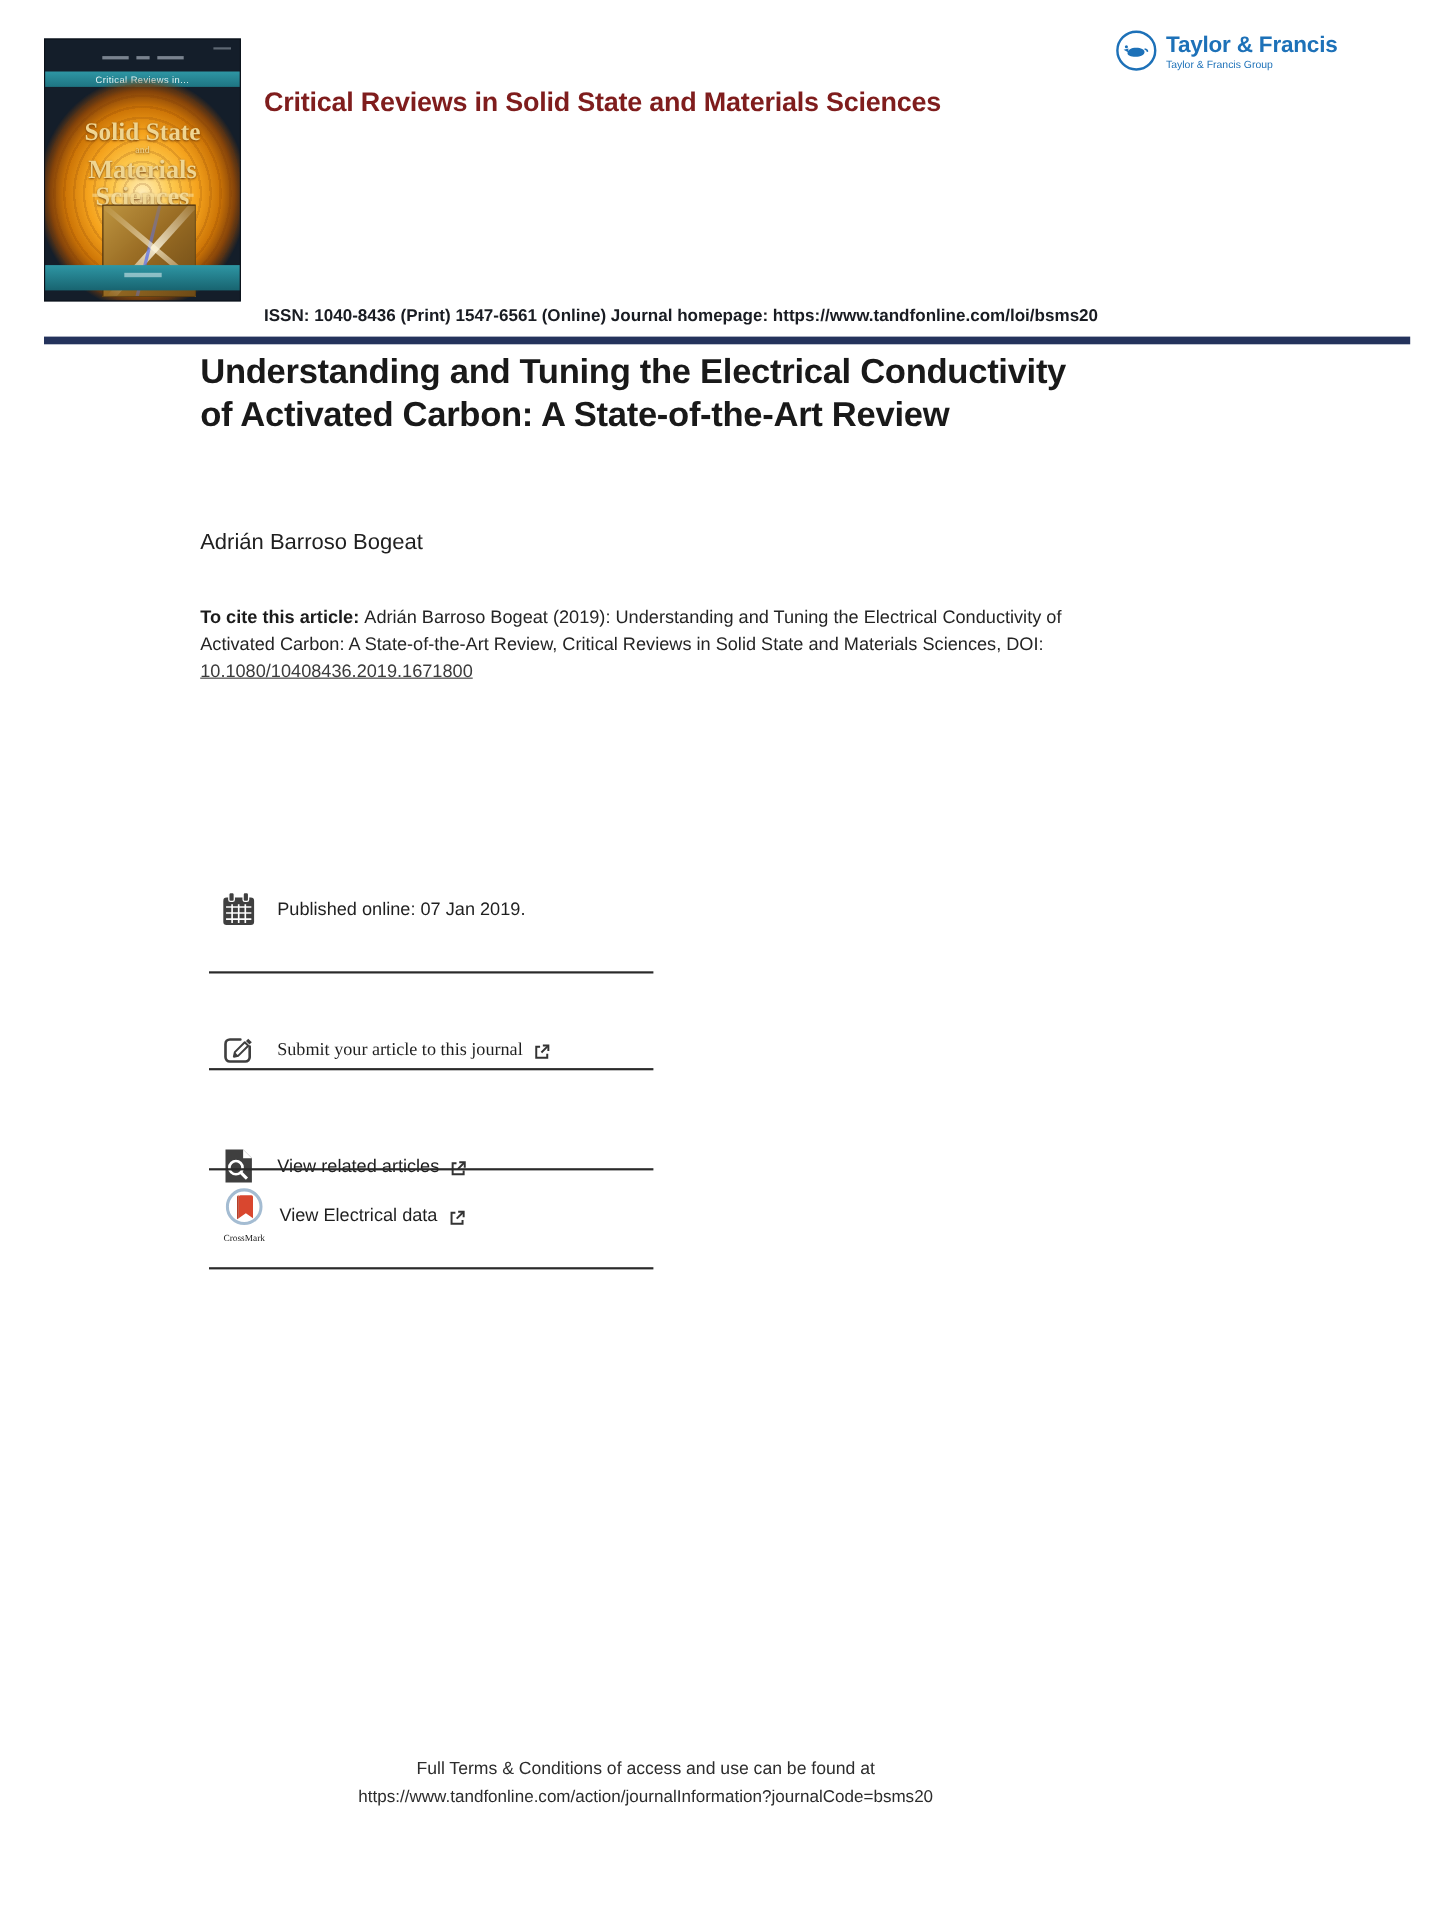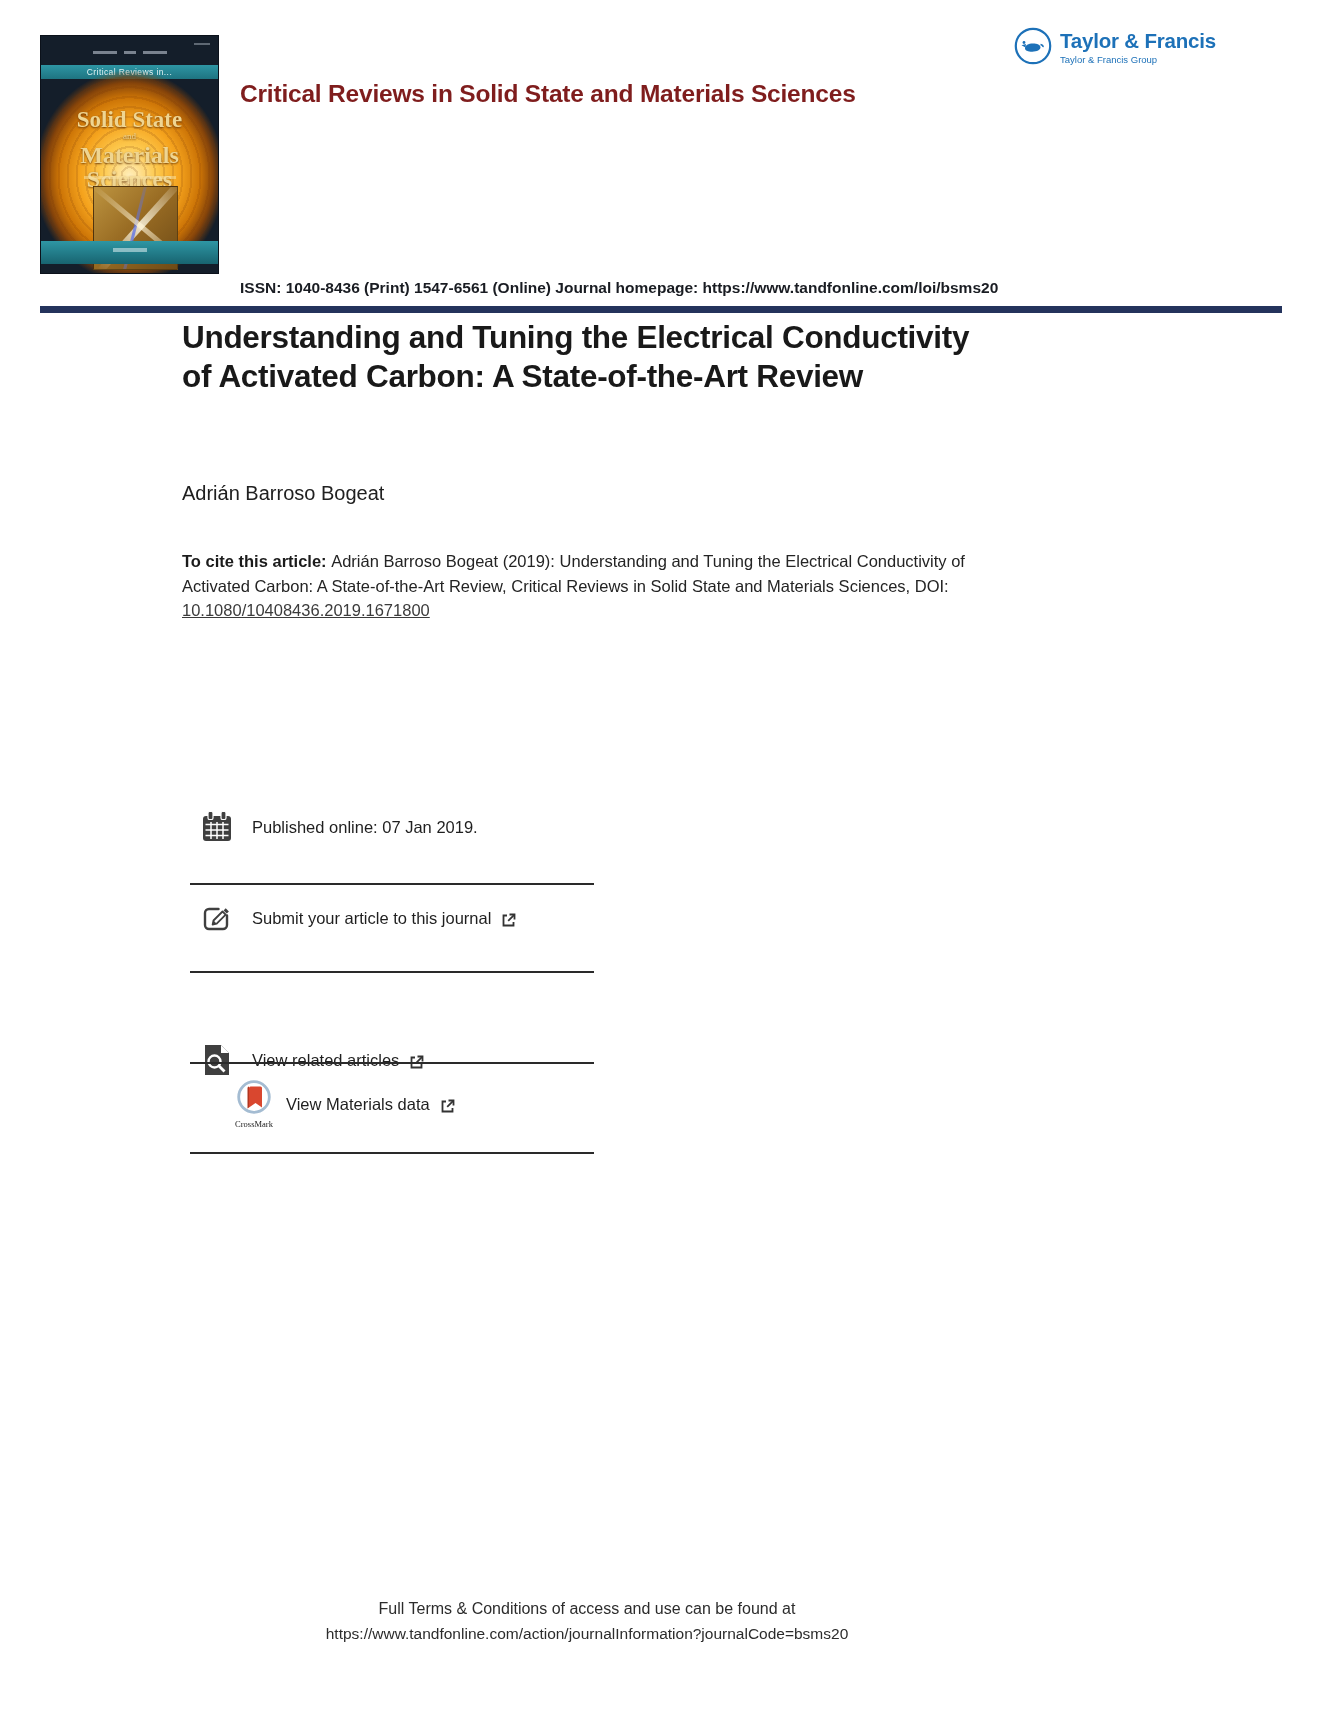--- a/index.html
+++ b/index.html
@@ -106,24 +106,24 @@
     font-size:16.5px; line-height:24.5px; color:#242424;
   }
   .link-line b{font-weight:700; margin-right:14px;}
 
   
   .action-row{position:absolute; left:200px; width:420px; display:flex; align-items:center; cursor:pointer;}
   .action-row .ic{flex:0 0 34px; height:34px; margin-right:18px; position:relative;}
   .action-label{font-size:16.5px; color:#1f1f1f;}
   .ext{margin-left:9px; position:relative; top:2px;}
   .row-1{top:810px;}
-  .row-2{top:901px;}
+  .row-2{top:937px;font-family:Liberation Serif, serif;}
   .row-3{top:1043px;}
   .row-4{top:1080px;}
-  .crossmark-wrap{flex:0 0 44px; margin-right:10px; text-align:center;margin-left:32px;}
+  .crossmark-wrap{flex:0 0 44px; margin-right:10px; text-align:center;}
   .crossmark-caption{font-size:8.5px; font-family:"Liberation Serif",serif; color:#1a1a1a; margin-top:1px;}
   .hrule{position:absolute; left:190px; width:404px; height:2px; background:#2a2a2a;}
   .hr-1{top:883px;} .hr-2{top:971px;} .hr-3{top:1062px;} .hr-4{top:1152px;}
 
   
   .footer{
     position:absolute; left:182px; top:1596px; width:810px; text-align:center;
     font-size:16px; color:#2c2c2c; line-height:25px;
   }
   .footer .url{font-size:15.5px; color:#2c2c2c; cursor:pointer;}
@@ -235,21 +235,21 @@
 
   <div class="action-row row-4">
     <div class="crossmark-wrap">
       <svg width="34" height="34" viewBox="0 0 34 34">
         <circle cx="17" cy="17" r="15.3" fill="#ffffff" stroke="#a4bcd2" stroke-width="2.8"></circle>
         <path d="M12 6.5h11.5a1.5 1.5 0 0 1 1.5 1.5v19.5l-6.5-4.6-6.5 4.6V8a1.5 1.5 0 0 1 1.5-1.5z" fill="#d9472f"></path>
         <path d="M12 6.5v21l-1.5 1V8a1.5 1.5 0 0 1 1.5-1.5z" fill="#b23620"></path>
       </svg>
       <div class="crossmark-caption">CrossMark</div>
     </div>
-    <span class="action-label">View Materials data</span>
+    <span class="action-label">View Electrical data</span>
     <svg class="ext" width="17" height="17" viewBox="0 0 17 17">
       <path d="M7 3.5H3.5v10h10V10" fill="none" stroke="#333333" stroke-width="1.8"></path>
       <path d="M9.5 2.5h5v5" fill="none" stroke="#333333" stroke-width="1.8"></path>
       <line x1="14.2" y1="2.8" x2="8.2" y2="8.8" stroke="#333333" stroke-width="1.8"></line>
     </svg>
   </div>
   <div class="hrule hr-4"></div>
 
   <div class="footer">
     <div>Full Terms &amp; Conditions of access and use can be found at</div>

